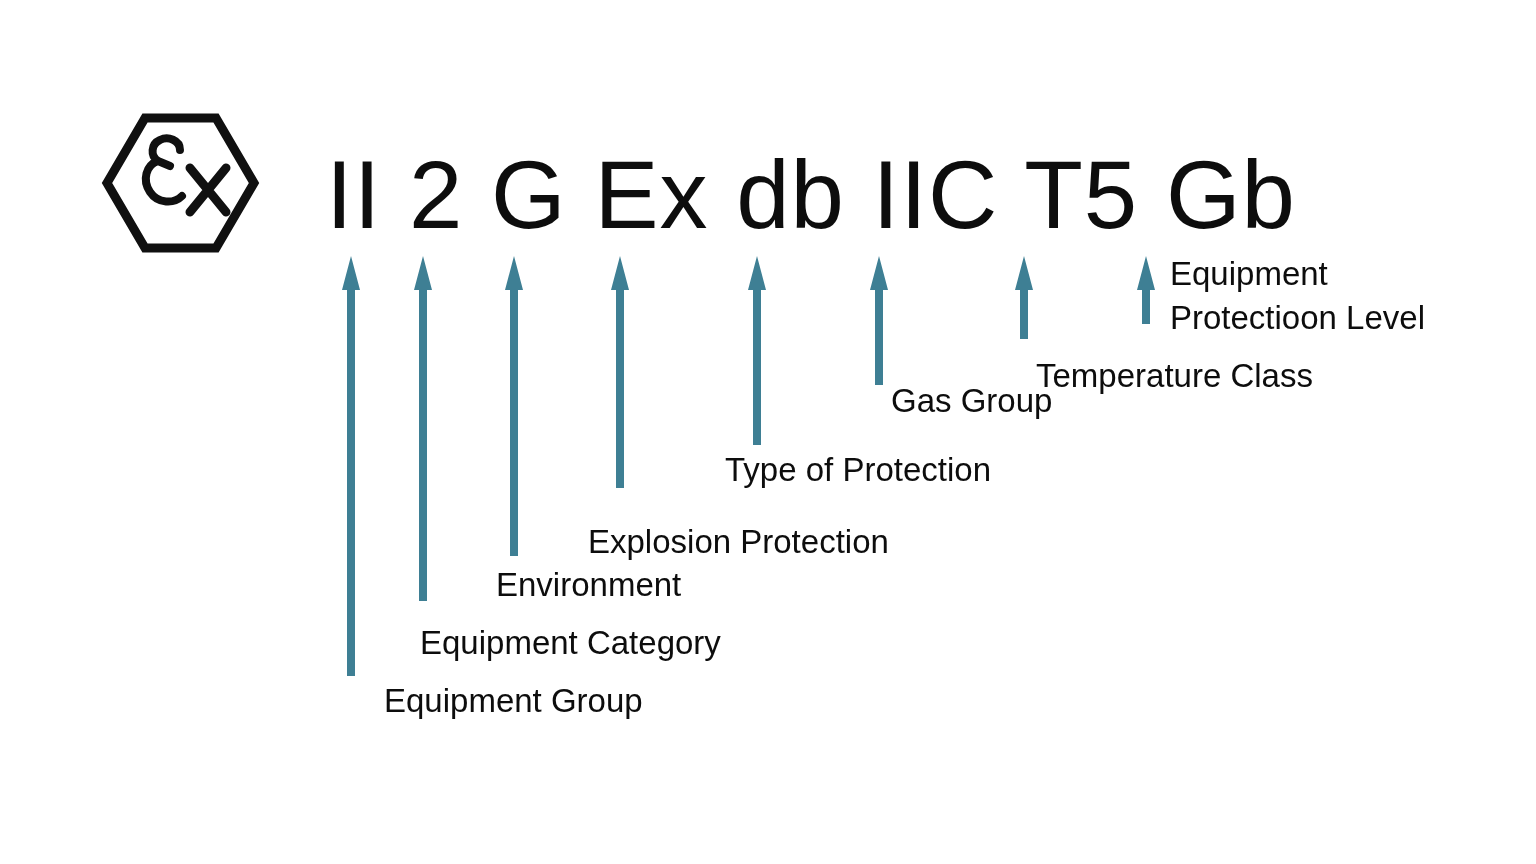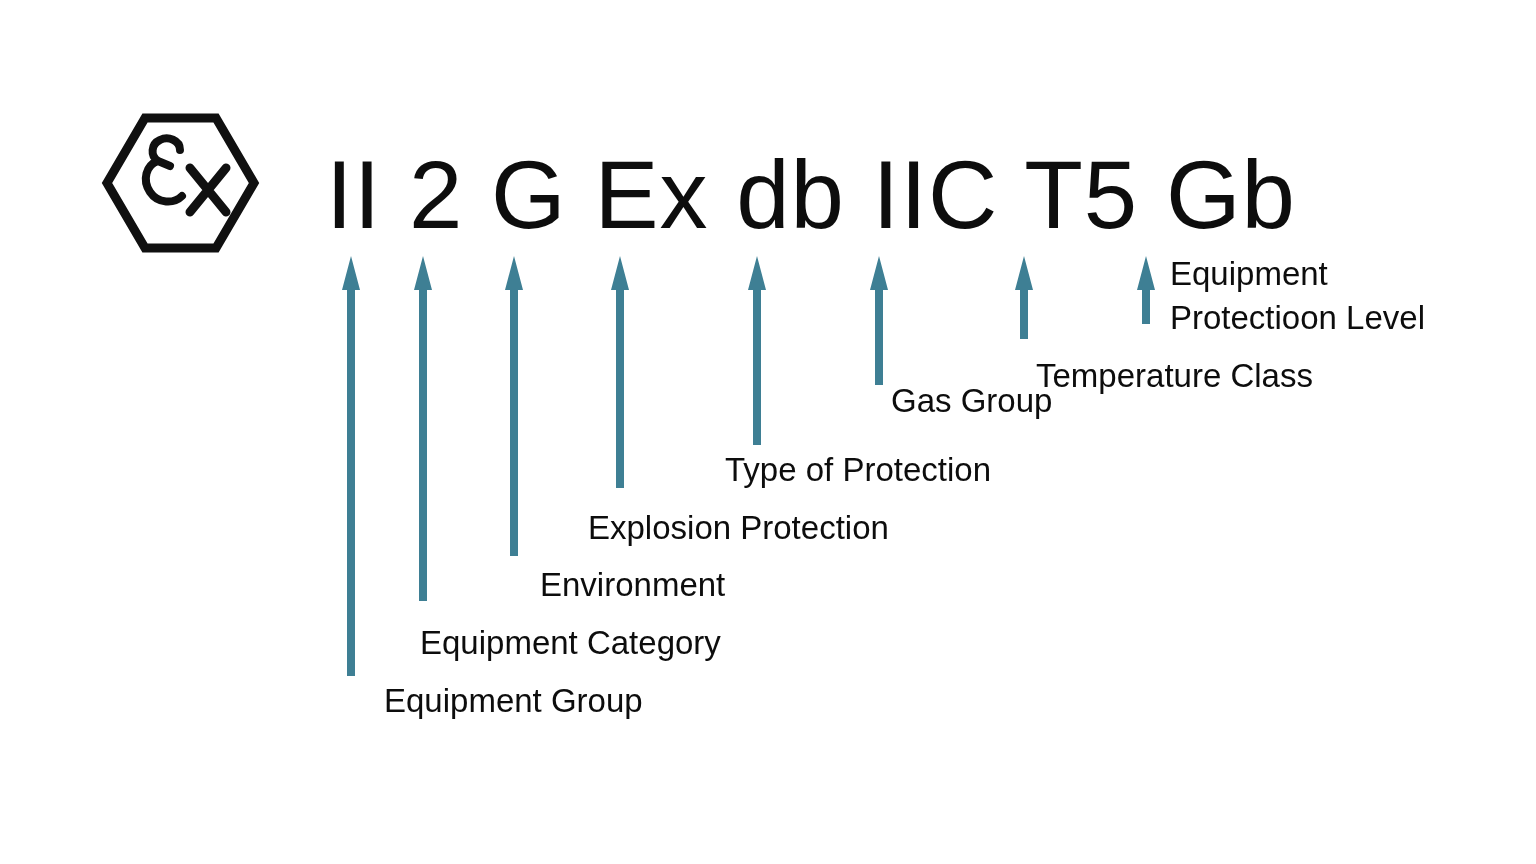--- a/index.html
+++ b/index.html
@@ -95,28 +95,28 @@
       <path d="M16,0 L25,34 L20,34 L20,345 L12,345 L12,34 L7,34 Z" fill="#3E7F94"></path>
     </svg>
   </div>
   <div class="callout" style="left:420px; top:621px;">Equipment Category</div>
 
   <div class="arrow" style="left:498px; top:256px;">
     <svg width="34" height="300" viewBox="0 0 34 300">
       <path d="M16,0 L25,34 L20,34 L20,300 L12,300 L12,34 L7,34 Z" fill="#3E7F94"></path>
     </svg>
   </div>
-  <div class="callout" style="left:496px; top:563px;margin-left:44px;">Environment</div>
+  <div class="callout" style="left:496px; top:563px;">Environment</div>
 
   <div class="arrow" style="left:604px; top:256px;">
     <svg width="34" height="232" viewBox="0 0 34 232">
       <path d="M16,0 L25,34 L20,34 L20,232 L12,232 L12,34 L7,34 Z" fill="#3E7F94"></path>
     </svg>
   </div>
-  <div class="callout" style="left:588px; top:506px;">Explosion Protection</div>
+  <div class="callout" style="left:588px; top:520px;">Explosion Protection</div>
 
   <div class="arrow" style="left:741px; top:256px;">
     <svg width="34" height="189" viewBox="0 0 34 189">
       <path d="M16,0 L25,34 L20,34 L20,189 L12,189 L12,34 L7,34 Z" fill="#3E7F94"></path>
     </svg>
   </div>
   <div class="callout" style="left:725px; top:448px;text-align:right;">Type of Protection</div>
 
   <div class="arrow" style="left:863px; top:256px;">
     <svg width="34" height="129" viewBox="0 0 34 129">

